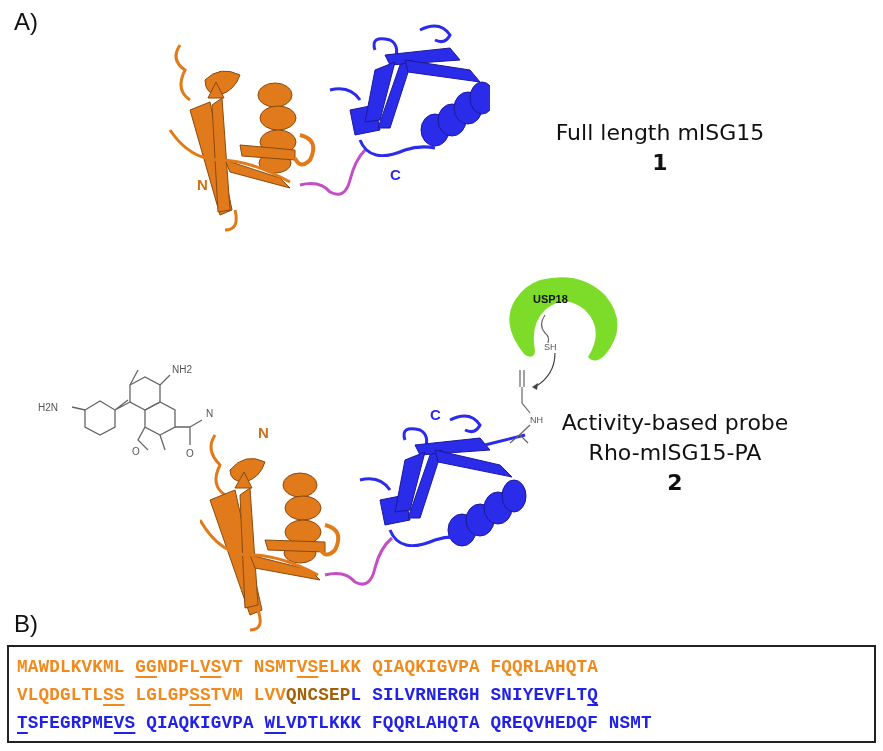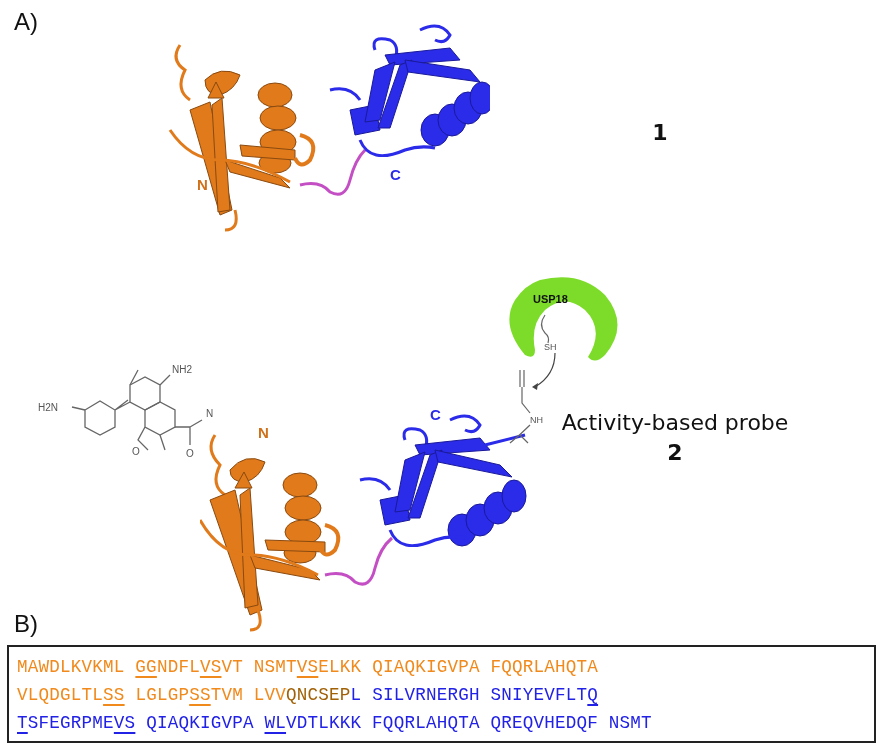--- a/index.html
+++ b/index.html
@@ -5,21 +5,21 @@
   html, body { margin:0; padding:0; background:#ffffff; }
   body { width:883px; height:751px; position:relative; overflow:hidden;
          font-family:"Liberation Sans", sans-serif; color:#111; }
   .abs { position:absolute; }
   .panel-label { font-size:24px; color:#111; }
   .caption { font-family:"DejaVu Sans", sans-serif; font-size:22px; color:#111; text-align:center; line-height:30px; }
   .caption .num { font-weight:bold; }
   .seqbox { position:absolute; left:7px; top:645px; width:869px; height:98px;
             border:2px solid #222; box-sizing:border-box; background:#fff; }
   .seqline { position:absolute; left:8px; font-family:"Liberation Mono", monospace;
-             font-weight:normal; font-size:17.6px; letter-spacing:0.2px; white-space:pre; }
+             font-weight:bold; font-size:17.6px; letter-spacing:0.2px; white-space:pre; }
   .o { color:#f08a1c; }
   .p { color:#a16207; }
   .b { color:#2222e6; }
   .u { text-decoration:underline; text-decoration-thickness:2px; text-underline-offset:4px; }
   svg text { font-family:"Liberation Sans", sans-serif; }
 </style>
 </head>
 <body>
 
 <div class="abs panel-label" style="left:14px; top:8px;">A)</div>
@@ -58,20 +58,21 @@
     <ellipse cx="318" cy="98" rx="14" ry="16"></ellipse>
     <ellipse cx="332" cy="88" rx="12" ry="16"></ellipse>
     <path d="M180 80 Q200 75 210 90" fill="none" stroke="#2b2bea" stroke-width="3"></path>
     <path d="M210 130 Q220 155 255 140 Q270 135 285 138" fill="none" stroke="#2b2bea" stroke-width="3"></path>
   </g>
   <text x="47" y="180" font-size="15" font-weight="bold" fill="#d07018">N</text>
   <text x="240" y="170" font-size="15" font-weight="bold" fill="#2b2bea">C</text>
 </svg>
 
 <div class="abs caption" style="left:540px; top:118px; width:240px;">
+  <div>Full length mISG15</div>
   <div class="num">1</div>
 </div>
 
 <svg class="abs" style="left:30px; top:355px;" width="200" height="110" viewBox="0 0 200 110">
   <g fill="none" stroke="#666" stroke-width="1.3">
     <polygon points="55,55 70,46 85,55 85,72 70,80 55,72"></polygon>
     <polygon points="100,30 115,22 130,30 130,47 115,55 100,47"></polygon>
     <path d="M85,55 L100,47 M100,30 L108,15 M85,55 L98,45"></path>
     <polygon points="115,55 130,47 145,55 145,72 130,80 115,72"></polygon>
     <path d="M130,80 L135,95 M145,72 L160,72 L160,90 M160,72 L172,65"></path>
@@ -130,20 +131,21 @@
   <polygon points="52,112 58,108 57,115" fill="#444"></polygon>
   <path d="M40 95 L40 112 M44 95 L44 112 M42 112 L42 128 L50 138" fill="none" stroke="#666" stroke-width="1.2"></path>
   <path d="M50 150 Q40 160 30 168 M40 160 L48 168" fill="none" stroke="#666" stroke-width="1.2"></path>
   <text x="53" y="28" font-size="11" font-weight="bold" fill="#111">USP18</text>
   <text x="64" y="75" font-size="9" fill="#555">SH</text>
   <text x="50" y="148" font-size="9" fill="#555">NH</text>
 </svg>
 
 <div class="abs caption" style="left:545px; top:408px; width:260px;">
   <div>Activity-based probe</div>
+  <div>Rho-mISG15-PA</div>
   <div class="num">2</div>
 </div>
 
 <div class="abs panel-label" style="left:14px; top:610px;">B)</div>
 
 <div class="seqbox">
   <div class="seqline" style="top:10px;"><span class="o">MAWDLKVKML</span><span> </span><span class="o u">GG</span><span class="o">NDFL</span><span class="o u">VS</span><span class="o">VT</span><span> </span><span class="o">NSMT</span><span class="o u">VS</span><span class="o">ELKK</span><span> </span><span class="o">QIAQKIGVPA</span><span> </span><span class="o">FQQRLAHQTA</span></div>
   <div class="seqline" style="top:38px;"><span class="o">VLQDGLTL</span><span class="o u">SS</span><span> </span><span class="o">LGLGP</span><span class="o u">SS</span><span class="o">TVM</span><span> </span><span class="o">LVV</span><span class="p">QNCSEP</span><span class="b">L</span><span> </span><span class="b">SILVRNERGH</span><span> </span><span class="b">SNIYEVFLT</span><span class="b u">Q</span></div>
   <div class="seqline" style="top:66px;"><span class="b u">T</span><span class="b">SFEGRPME</span><span class="b u">VS</span><span> </span><span class="b">QIAQKIGVPA</span><span> </span><span class="b u">WL</span><span class="b">VDTLKKK</span><span> </span><span class="b">FQQRLAHQTA</span><span> </span><span class="b">QREQVHEDQF</span><span> </span><span class="b">NSMT</span></div>
 </div>

